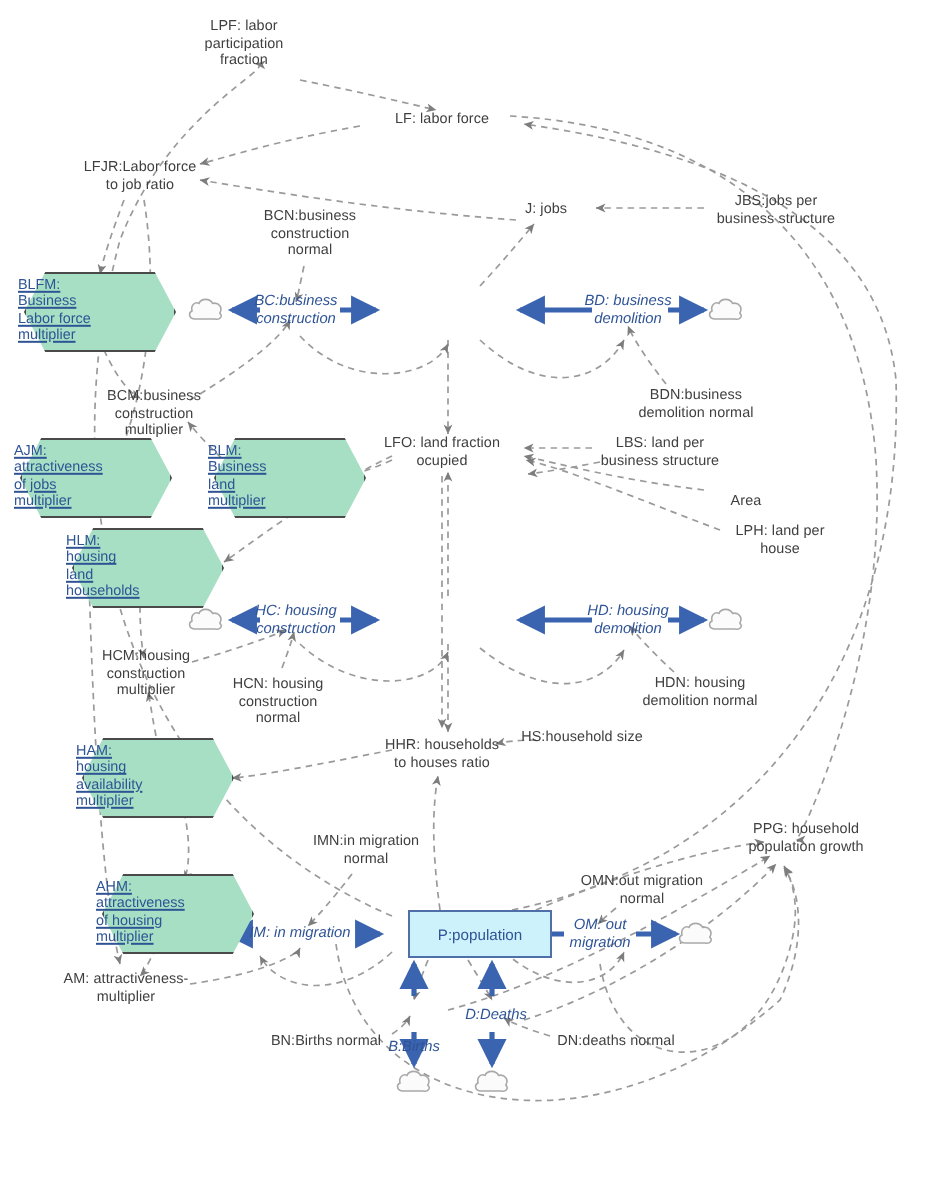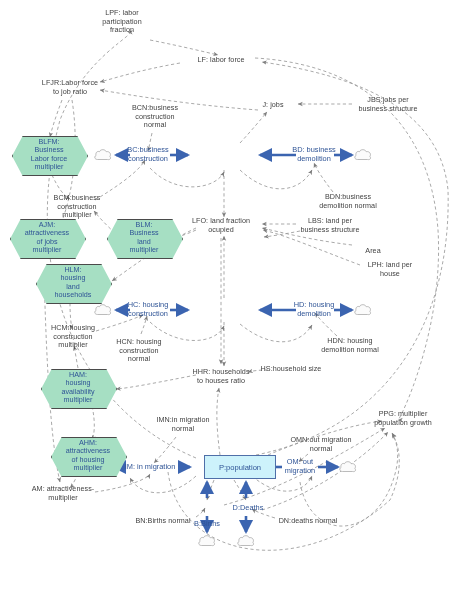--- a/index.html
+++ b/index.html
@@ -39,44 +39,45 @@
   
   .flow{
     position:absolute;
     color:#2f5496;
     font-size:7.4px;
     line-height:8.6px;
     text-align:center;
     transform:translate(-50%,-50%);
     white-space:pre-line;
     background:transparent;
+    font-style:italic;
   }
 
   
   .hex{
     position:absolute;
     width:74px;height:38px;
     transform:translate(-50%,-50%);
   }
   .hex .shape{
     position:absolute;left:0;top:0;width:74px;height:38px;
     background:#a6dfc3;
     border:1px solid #4a4a4a;
     clip-path:polygon(14% 0%,86% 0%,100% 50%,86% 100%,14% 100%,0% 50%);
   }
   .hex .htxt{
     position:absolute;left:50%;top:50%;
     transform:translate(-50%,-50%);
     width:80px;
-    text-align:center;
     color:#2f5496;
     font-size:7.2px;
     line-height:8.3px;
     white-space:pre-line;
     pointer-events:none;
+    text-decoration:underline;
   }
 
   
   .cloud{position:absolute;width:19px;height:15px;transform:translate(-50%,-50%);}
 </style>
 </head>
 <body>
 
 <div id="canvas">
 
@@ -360,20 +361,20 @@
 normal</div>
   <div class="aux" style="left:350px;top:346px">HDN: housing
 demolition normal</div>
   <div class="aux" style="left:221px;top:377px">HHR: households
 to houses ratio</div>
   <div class="aux" style="left:291px;top:369px">HS:household size</div>
   <div class="aux" style="left:183px;top:425px">IMN:in migration
 normal</div>
   <div class="aux" style="left:321px;top:445px">OMN:out migration
 normal</div>
-  <div class="aux" style="left:403px;top:419px">PPG: multiplier
+  <div class="aux" style="left:403px;top:419px">PPG: household
 population growth</div>
   <div class="aux" style="left:63px;top:494px">AM: attractiveness-
 multiplier</div>
   <div class="aux" style="left:163px;top:521px">BN:Births normal</div>
   <div class="aux" style="left:308px;top:521px">DN:deaths normal</div>
 
 </div>
 
 </body></html>

